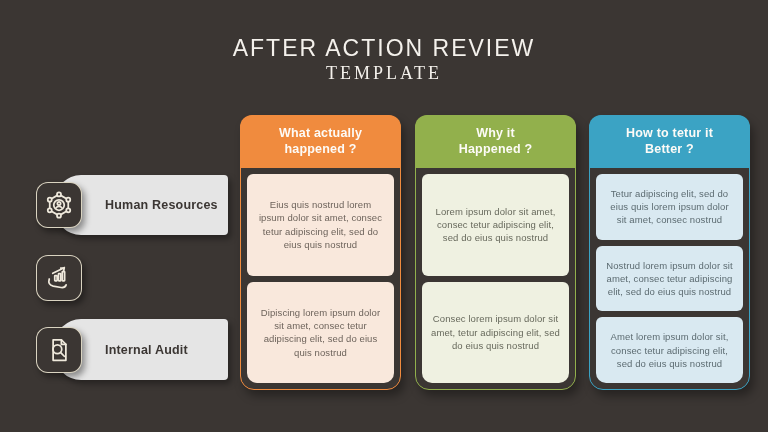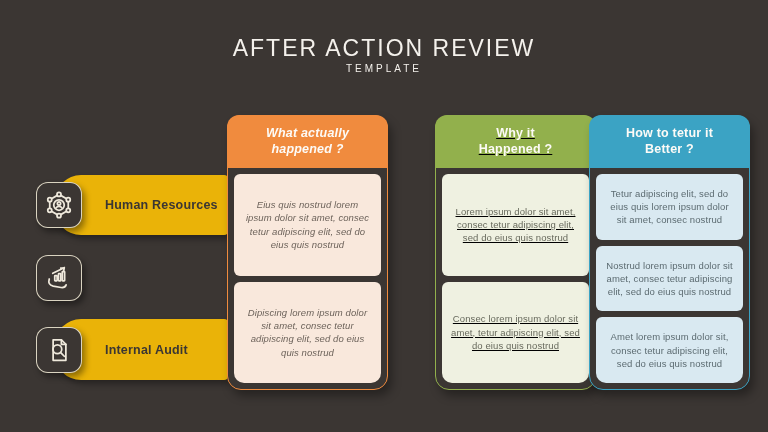--- a/index.html
+++ b/index.html
@@ -4,25 +4,25 @@
 <style>
   html,body{margin:0;padding:0;background:#3B3633;}
   .slide{
     position:relative;width:768px;height:428px;overflow:hidden;
     background:#3B3633;
     font-family:"Liberation Sans","DejaVu Sans",sans-serif;
   }
   
   .title-wrap{position:absolute;top:36px;left:0;width:100%;text-align:center;color:#F4F1EC;}
   .main-title{font-size:23px;font-weight:400;letter-spacing:2px;line-height:1.05;margin:0;}
-  .sub-title{font-size:10px;font-weight:400;letter-spacing:3px;margin:3px 0 0 0;}
+  .sub-title{font-size:18px;font-weight:400;letter-spacing:3px;margin:3px 0 0 0;font-family:Liberation Serif, serif;}
   
   .row-bar{
     position:absolute;left:55px;width:173px;
-    background:#eab308;border-radius:26px 4px 4px 26px;
+    background:#e5e5e5;border-radius:26px 4px 4px 26px;
     box-shadow:3px 4px 6px rgba(0,0,0,0.35);
     display:flex;align-items:center;
   }
   .row-bar.r1{top:175px;height:60px;}
   .row-bar.r2{top:246px;height:64px;}
   .row-bar.r3{top:319px;height:61px;text-align:right;}
   .row-label{font-size:12.5px;font-weight:700;color:#3B3633;padding-left:50px;letter-spacing:.2px;}
   .icon-tile{
     position:absolute;left:36px;width:46px;height:46px;box-sizing:border-box;
     background:#3B3633;border:1.5px solid rgba(247,240,219,0.85);border-radius:12px;
@@ -33,22 +33,22 @@
   .icon-tile.t2{top:255px;}
   .icon-tile.t3{top:327px;}
   .icon-tile svg{width:30px;height:30px;stroke:#EFE9DC;fill:none;stroke-width:1.4;stroke-linecap:round;stroke-linejoin:round;}
   
   .column{
     position:absolute;top:115px;width:161px;height:275px;box-sizing:border-box;
     border:1.5px solid var(--accent);border-radius:14px;
     box-shadow:4px 6px 10px rgba(0,0,0,0.35);
     display:flex;flex-direction:column;background:#3B3633;
   }
-  .column.c0{left:227px;font-style:italic;}
-  .column.c1{left:435px;text-decoration:underline;}
+  .column.c0{left:240px;}
+  .column.c1{left:415px;}
   .column.c2{left:589px;}
   .column-header{
     height:53px;flex:0 0 53px;background:var(--accent);
     border-radius:12px 12px 0 0;margin:-1px -1px 0 -1px;
     display:flex;flex-direction:column;align-items:center;justify-content:center;
     color:#FDFBF7;font-weight:700;font-size:12.5px;line-height:1.25;letter-spacing:.2px;text-align:center;
   }
   .column-body{flex:1;display:flex;flex-direction:column;gap:6px;padding:6px;}
   .cell{
     flex:1;background:var(--cellbg);border-radius:6px;

